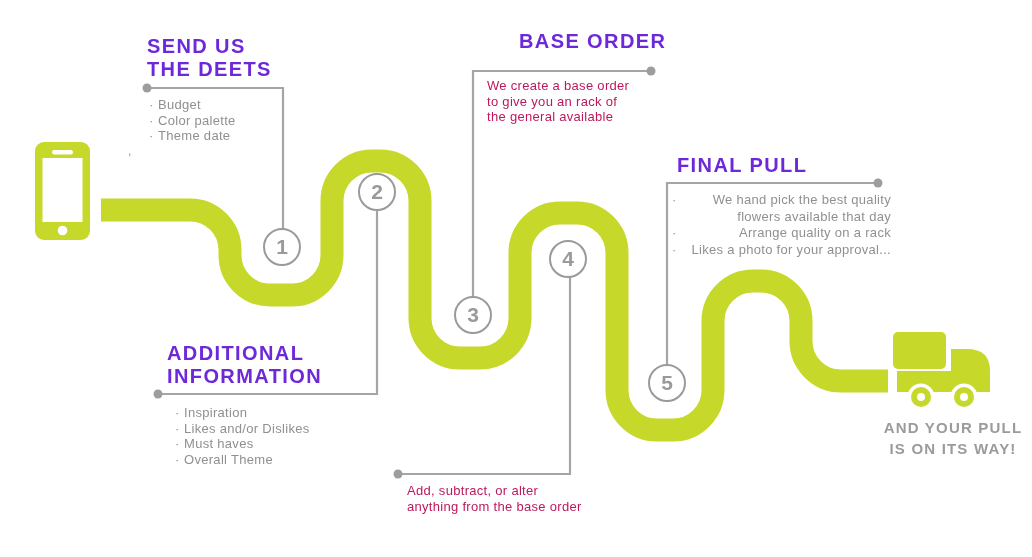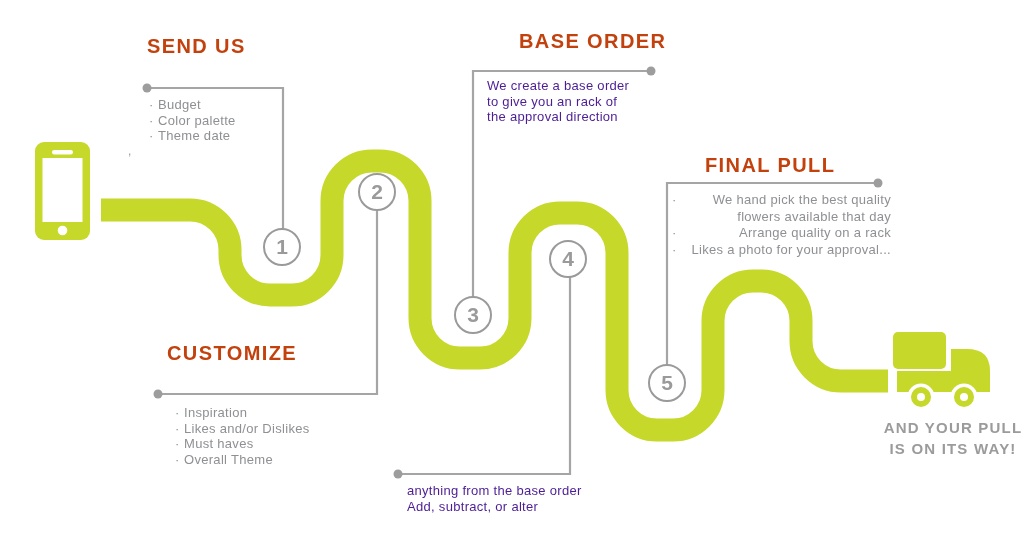--- a/index.html
+++ b/index.html
@@ -10,30 +10,30 @@
     overflow:hidden;
     font-family:"Liberation Sans", sans-serif;
   }
   #flow-svg{position:absolute;left:0;top:0;width:1032px;height:557px;}
   .step-title{
     position:absolute;
     font-weight:700;
     font-size:20px;
     line-height:23px;
     letter-spacing:1.4px;
-    color:#c2410c;
+    color:#6d28d9;
     white-space:nowrap;
   }
   .bullet-list{position:absolute;color:#8f9093;font-size:13px;line-height:15.5px;letter-spacing:0.3px;}
   .bullet-row{display:flex;align-items:flex-start;}
   .bullet-dot{width:9px;flex:0 0 9px;color:#8f9093;}
   .bullet-text{white-space:nowrap;text-align:right;}
   .bullet-list.wrap .bullet-text{white-space:normal;width:210px;}
   .bullet-list.wrap{line-height:16.5px;}
-  .body-text{position:absolute;color:#4c1d95;font-size:13px;line-height:15.5px;letter-spacing:0.3px;white-space:nowrap;}
+  .body-text{position:absolute;color:#be185d;font-size:13px;line-height:15.5px;letter-spacing:0.3px;white-space:nowrap;}
   .node{
     position:absolute;
     width:38px;height:38px;
     box-sizing:border-box;
     border:2.5px solid #9a9a9a;
     border-radius:50%;
     background:#ffffff;
     display:flex;align-items:center;justify-content:center;
     font-weight:700;font-size:21px;color:#9a9a9a;
   }
@@ -91,38 +91,40 @@
       <circle cx="964" cy="397" r="13.5" fill="#ffffff"></circle>
       <circle cx="921" cy="397" r="10" fill="#c6d82a"></circle>
       <circle cx="964" cy="397" r="10" fill="#c6d82a"></circle>
       <circle cx="921" cy="397" r="4" fill="#ffffff"></circle>
       <circle cx="964" cy="397" r="4" fill="#ffffff"></circle>
     </g>
   </svg>
 
   <div class="step-title" style="left:147px;top:35px;">
     <div>SEND US</div>
+    <div>THE DEETS</div>
   </div>
   <div class="bullet-list" style="left:149px;top:97px;">
     <div class="bullet-row">
       <span class="bullet-dot">·</span>
       <span class="bullet-text">Budget</span>
     </div>
     <div class="bullet-row">
       <span class="bullet-dot">·</span>
       <span class="bullet-text">Color palette</span>
     </div>
     <div class="bullet-row">
       <span class="bullet-dot">·</span>
       <span class="bullet-text">Theme date</span>
     </div>
   </div>
 
   <div class="step-title" style="left:167px;top:342px;">
-    <div>CUSTOMIZE</div>
+    <div>ADDITIONAL</div>
+    <div>INFORMATION</div>
   </div>
   <div class="bullet-list" style="left:175px;top:405px;">
     <div class="bullet-row">
       <span class="bullet-dot">·</span>
       <span class="bullet-text">Inspiration</span>
     </div>
     <div class="bullet-row">
       <span class="bullet-dot">·</span>
       <span class="bullet-text">Likes and/or Dislikes</span>
     </div>
@@ -135,29 +137,29 @@
       <span class="bullet-text">Overall Theme</span>
     </div>
   </div>
 
   <div class="step-title" style="left:483px;top:30px;margin-left:36px;">
     <div>BASE ORDER</div>
   </div>
   <div class="body-text" style="left:487px;top:78px;">
     <div>We create a base order</div>
     <div>to give you an rack of</div>
-    <div>the approval direction</div>
+    <div>the general available</div>
   </div>
 
   <div class="body-text" style="left:407px;top:483px;">
+    <div>Add, subtract, or alter</div>
     <div>anything from the base order</div>
-    <div>Add, subtract, or alter</div>
   </div>
 
-  <div class="step-title" style="left:677px;top:154px;margin-left:28px;">
+  <div class="step-title" style="left:677px;top:154px;">
     <div>FINAL PULL</div>
   </div>
   <div class="bullet-list wrap" style="left:672px;top:192px;">
     <div class="bullet-row">
       <span class="bullet-dot">·</span>
       <span class="bullet-text">We hand pick the best quality flowers available that day</span>
     </div>
     <div class="bullet-row">
       <span class="bullet-dot">·</span>
       <span class="bullet-text">Arrange quality on a rack</span>

